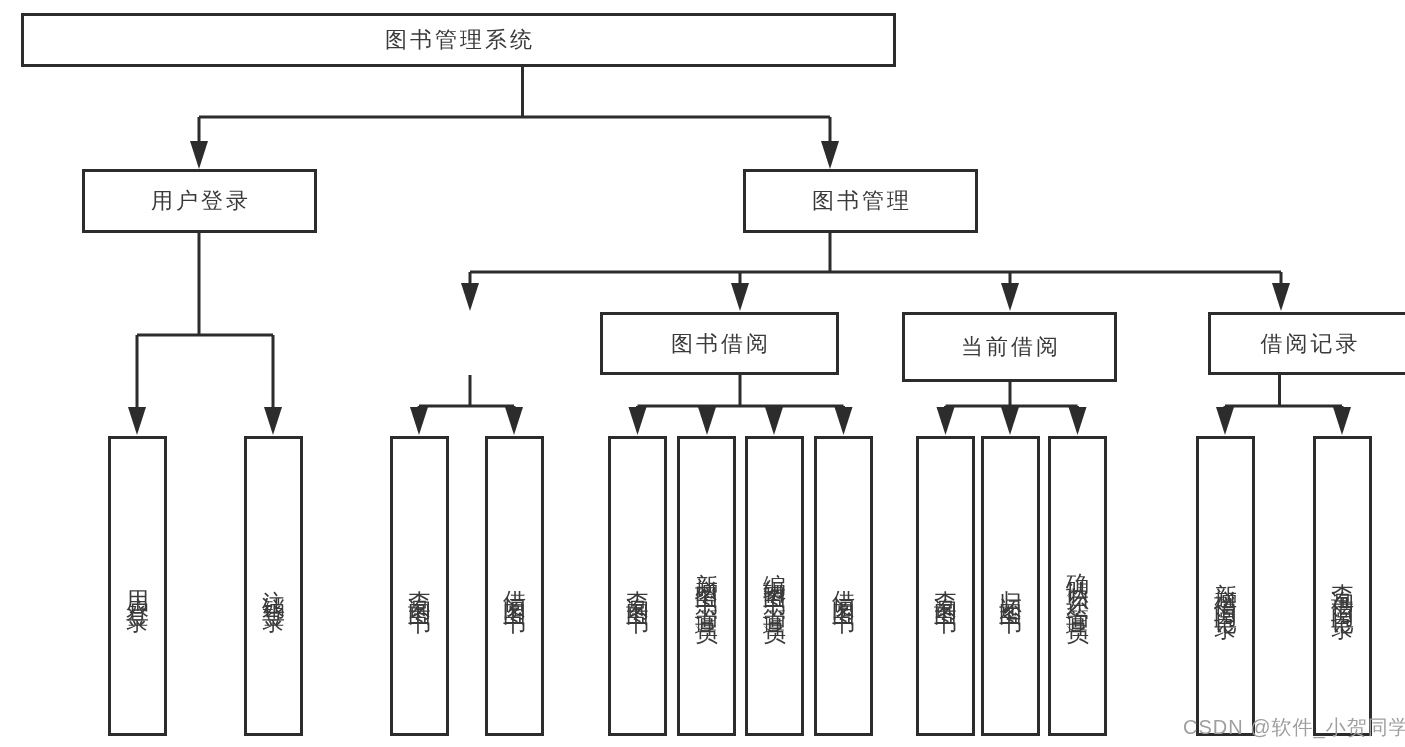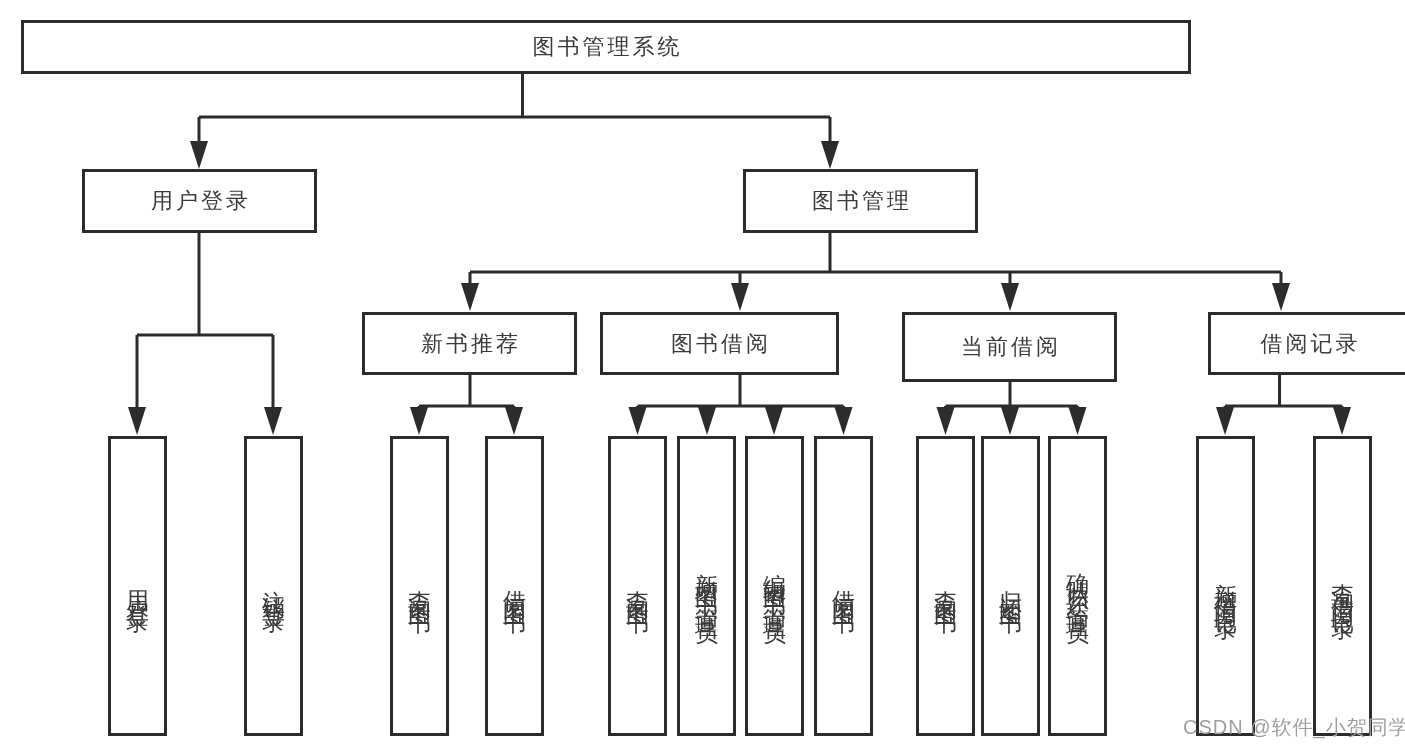--- a/index.html
+++ b/index.html
@@ -58,34 +58,31 @@
     <path class="wire" d="M1010 375 V406 M945.5 406 H1077.5 M945.5 406 V412 M1010 406 V412 M1077.5 406 V412"></path>
     <path class="arrow" d="M936.5 407 L954.5 407 L945.5 435 Z"></path>
     <path class="arrow" d="M1001 407 L1019 407 L1010 435 Z"></path>
     <path class="arrow" d="M1068.5 407 L1086.5 407 L1077.5 435 Z"></path>
 
     <path class="wire" d="M1279.5 375 V406 M1225 406 H1342 M1225 406 V412 M1342 406 V412"></path>
     <path class="arrow" d="M1216 407 L1234 407 L1225 435 Z"></path>
     <path class="arrow" d="M1333 407 L1351 407 L1342 435 Z"></path>
   </svg>
 
-  <div class="node h" style="left:21px;top:20px;width:1170px;height:54px">
+  <div class="node h" style="left:21px;top:13px;width:875px;height:54px">
     <span>图书管理系统</span>
   </div>
 
   <div class="node h" style="left:82px;top:169px;width:235px;height:64px">
     <span>用户登录</span>
   </div>
   <div class="node h" style="left:743px;top:169px;width:235px;height:64px">
     <span>图书管理</span>
   </div>
 
-  <div class="node h" style="left:362px;top:312px;width:215px;height:63px">
-    <span>新书推荐</span>
-  </div>
   <div class="node h" style="left:600px;top:312px;width:239px;height:63px">
     <span>图书借阅</span>
   </div>
   <div class="node h" style="left:902px;top:312px;width:215px;height:70px">
     <span>当前借阅</span>
   </div>
   <div class="node h" style="left:1208px;top:312px;width:202px;height:63px">
     <span>借阅记录</span>
   </div>
 

